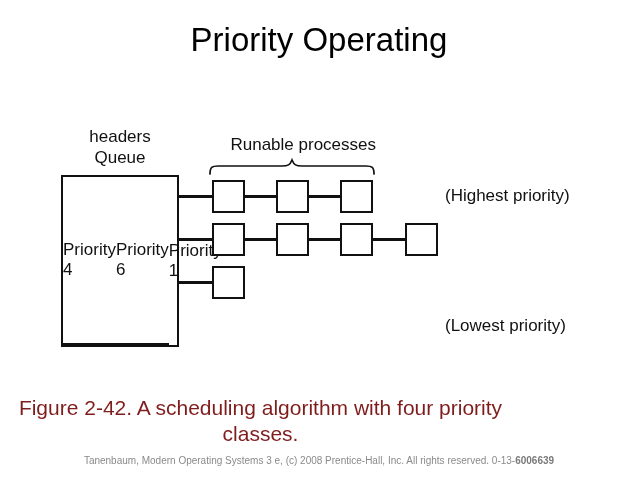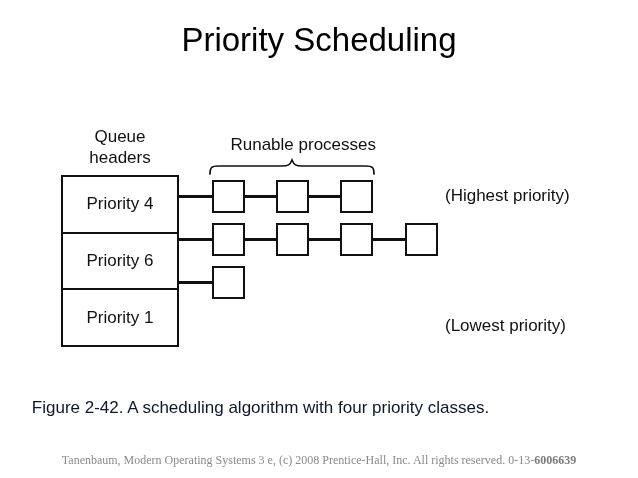--- a/index.html
+++ b/index.html
@@ -10,54 +10,54 @@
   #title{
     position:absolute;left:0;top:21px;width:638px;text-align:center;
     font-size:33px;line-height:38px;font-weight:400;
   }
   .diag-label{position:absolute;font-size:17px;line-height:21px;color:#111;}
   #queue-headers{left:61px;top:126px;width:118px;text-align:center;}
   #runable-label{left:208px;top:135px;width:168px;text-align:right;line-height:20px;}
   #brace{position:absolute;left:208px;top:158px;}
   #queue-table{
     position:absolute;left:61px;top:175px;width:118px;height:172px;
-    border:2.5px solid #111;box-sizing:border-box;display:flex;flex-direction:column;
+    border:2.5px solid #111;box-sizing:border-box;display:flex;flex-direction:row;
   }
   .queue-row{
     flex:1;display:flex;align-items:center;justify-content:center;
     font-size:17px;color:#111;box-sizing:border-box;
   }
   .queue-row:not(:last-child){border-bottom:2.5px solid #111;}
   .process-box{
     position:absolute;width:33px;height:33px;box-sizing:border-box;
     border:2.5px solid #111;background:#fff;
   }
   .connector{position:absolute;height:2.5px;background:#111;}
   .annot{position:absolute;left:445px;font-size:17px;line-height:20px;color:#111;white-space:nowrap;}
   #caption{
     position:absolute;left:0;top:395px;width:521px;text-align:center;
-    font-size:17px;line-height:26px;color:#0f172a;
+    font-size:21px;line-height:26px;color:#7f1d1d;
   }
   #footer{
     position:absolute;left:0;top:454px;width:638px;text-align:center;
-    font-family:Liberation Serif, serif;
-    font-size:12px;line-height:13px;color:#8a8a8a;
+    font-family:Liberation Sans, sans-serif;
+    font-size:10px;line-height:13px;color:#8a8a8a;
   }
   #footer .bold{font-weight:bold;color:#7a7a7a;}
 </style>
 </head>
 <body>
 
 <div id="slide">
 
-  <div id="title">Priority Scheduling</div>
+  <div id="title">Priority Operating</div>
 
   <div id="queue-headers" class="diag-label">
+    <div>headers</div>
     <div>Queue</div>
-    <div>headers</div>
   </div>
   <div id="runable-label" class="diag-label">Runable processes</div>
 
   <svg id="brace" width="168" height="18" viewBox="0 0 168 18">
     <path d="M 2 16 C 2 9 4 8 10 8 L 74 8 C 80 8 82 7 84 2 C 86 7 88 8 94 8 L 158 8 C 164 8 166 9 166 16" fill="none" stroke="#111111" stroke-width="1.7" stroke-linecap="round"></path>
   </svg>
 
   <div id="queue-table">
     <div class="queue-row">Priority 4</div>
     <div class="queue-row">Priority 6</div>

